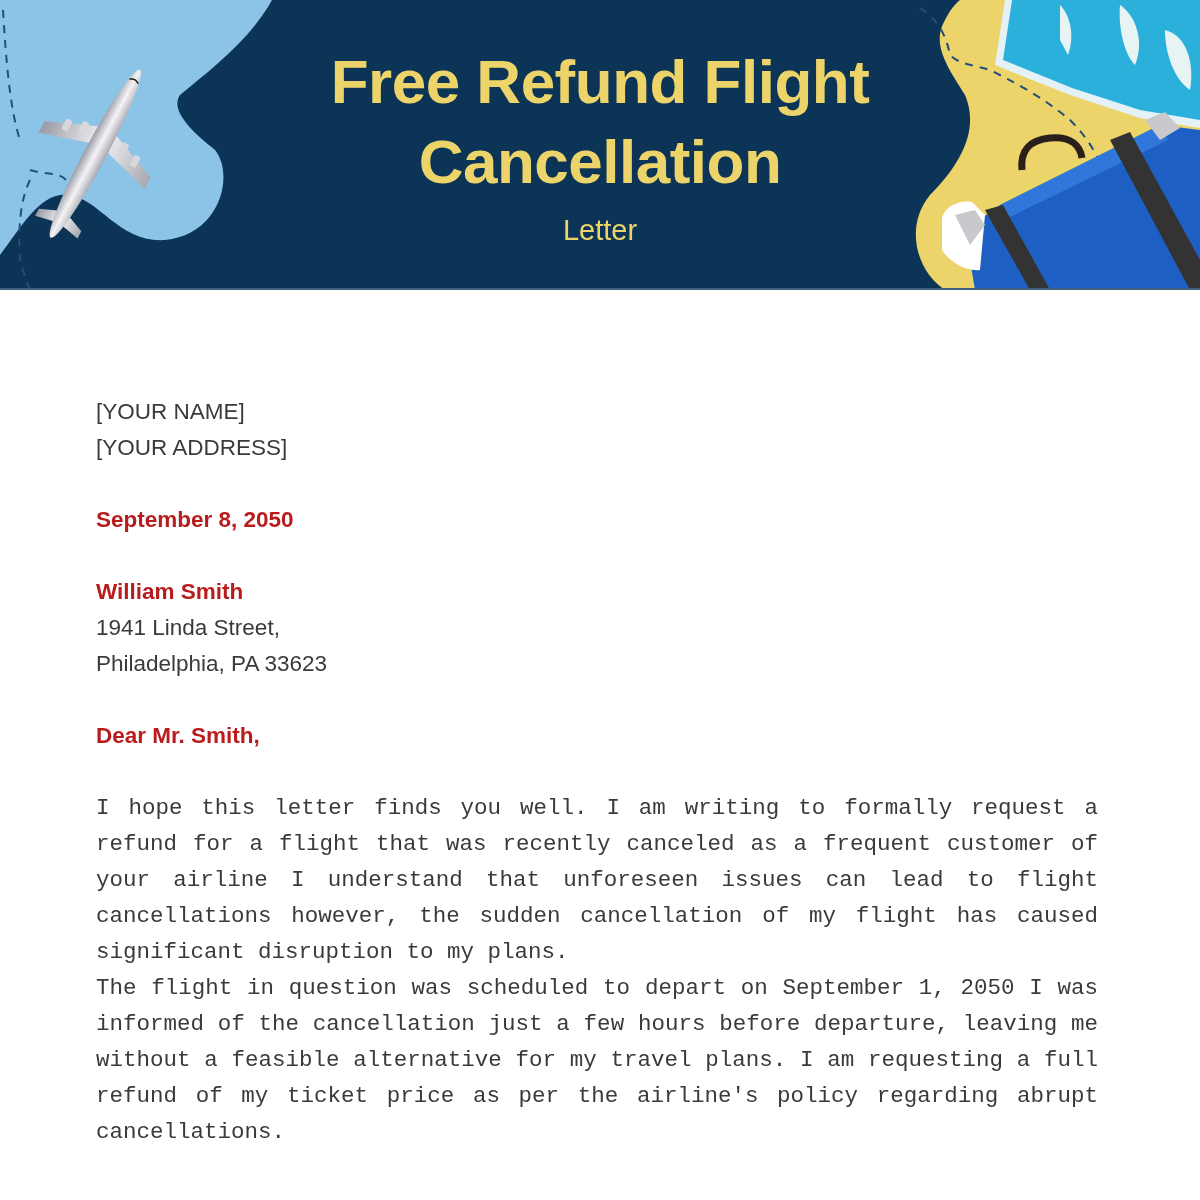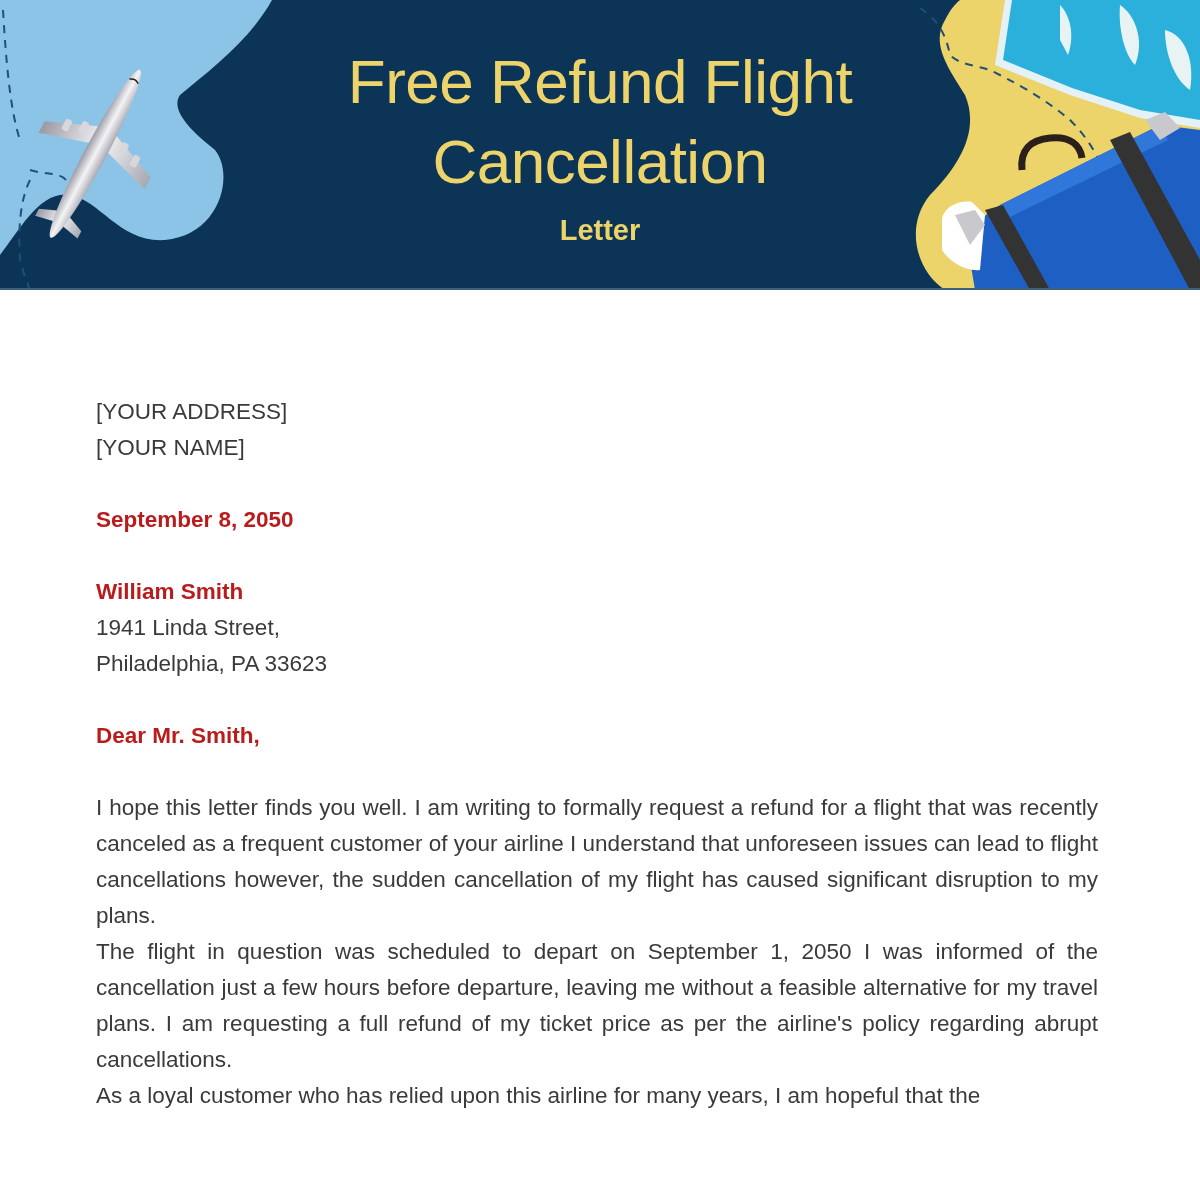--- a/index.html
+++ b/index.html
@@ -10,39 +10,39 @@
     position: relative;
   }
   .banner {
     position: absolute; left: 0; top: 0; width: 1200px; height: 290px;
     background: #0c3456; overflow: hidden;
   }
   .banner svg.deco { position: absolute; left: 0; top: 0; }
   .banner-title {
     position: absolute; left: 0; right: 0; top: 42px;
     text-align: center; color: #ecd46b;
-    font-weight: 400; font-size: 62px; line-height: 80px;
+    font-weight: 700; font-size: 62px; line-height: 80px;
     letter-spacing: -0.5px;
   }
   .banner-sub {
     position: absolute; left: 0; right: 0; top: 210px;
     text-align: center; color: #ecd46b;
-    font-size: 29px; font-weight: 700; line-height: 40px;
+    font-size: 29px; font-weight: 400; line-height: 40px;
   }
   .banner-bottom-line { position:absolute; left:0; right:0; top:288px; height:2px; background:#3d5f80; }
 
   .letter {
     position: absolute; left: 96px; top: 394px; width: 1002px;
     color: #3a3a3a; font-size: 22.5px; line-height: 36px;
   }
   .letter p { margin: 0; }
   .block { margin-bottom: 36px; }
   .bold { font-weight: 700; color: #b91c1c; }
   .para {
-    text-align: justify; margin: 0 0 36px 0;
+    text-align: justify; margin: 0 0 36px 0; font-family: Liberation Mono, monospace;
   }
   .clipped { white-space: nowrap; overflow: hidden; }
 </style>
 </head>
 <body>
 
 <div class="banner">
   <svg class="deco" width="1200" height="290" viewBox="0 0 1200 290">
 
     <path d="M0,0 L272,0 C250,40 210,70 180,95 C170,110 190,130 215,150 C235,175 220,235 165,240 C120,243 100,200 70,195 C40,190 20,230 0,255 Z" fill="#8cc4e8"></path>
@@ -94,34 +94,33 @@
   <div class="banner-title">
     <div>Free Refund Flight</div>
     <div>Cancellation</div>
   </div>
   <div class="banner-sub">Letter</div>
   <div class="banner-bottom-line"></div>
 </div>
 
 <div class="letter">
   <div class="block">
+    <p>[YOUR NAME]</p>
     <p>[YOUR ADDRESS]</p>
-    <p>[YOUR NAME]</p>
   </div>
 
   <div class="block">
     <p class="bold">September 8, 2050</p>
   </div>
 
   <div class="block">
     <p class="bold">William Smith</p>
     <p>1941 Linda Street,</p>
     <p>Philadelphia, PA 33623</p>
   </div>
 
   <div class="block">
     <p class="bold">Dear Mr. Smith,</p>
   </div>
 
   <p class="para">I hope this letter finds you well. I am writing to formally request a refund for a flight that was recently canceled as a frequent customer of your airline I understand that unforeseen issues can lead to flight cancellations however, the sudden cancellation of my flight has caused significant disruption to my plans.</p>
   <p class="para">The flight in question was scheduled to depart on September 1, 2050 I was informed of the cancellation just a few hours before departure, leaving me without a feasible alternative for my travel plans. I am requesting a full refund of my ticket price as per the airline's policy regarding abrupt cancellations.</p>
-  <p class="clipped">As a loyal customer who has relied upon this airline for many years, I am hopeful that the</p>
 </div>
 
 </body></html>

